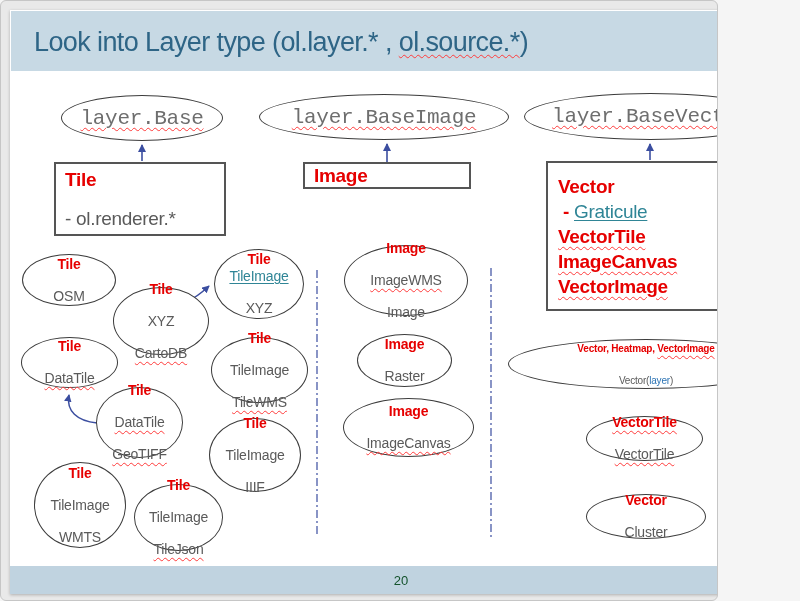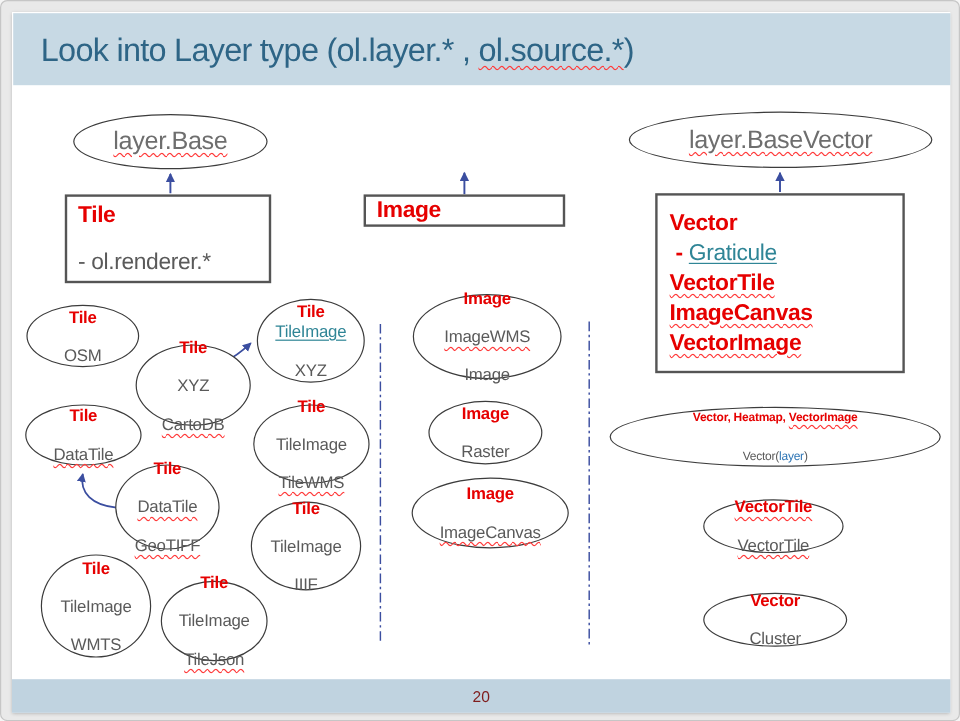--- a/index.html
+++ b/index.html
@@ -1,48 +1,48 @@
 <!DOCTYPE html>
 <html><head>
 <meta charset="utf-8">
 <style>
   html,body { margin:0; padding:0; background:#f5f5f5; }
   .frame {
-    position:relative; width:800px; height:601px; box-sizing:border-box;
+    position:relative; width:718px; height:601px; box-sizing:border-box;
     background:#e9e9e9; border:1px solid #c6c6c6; border-radius:6px; overflow:hidden;
     font-family:"Liberation Sans", sans-serif;
   }
   .slide {
     position:absolute; left:9px; top:9px; width:782px; height:584px;
     background:#ffffff; box-shadow:0 1px 3px rgba(0,0,0,.25);
   }
   .titlebar {
     position:absolute; left:10px; top:10px; width:781px; height:60px;
     background:#c7d9e4;
   }
   .titlebar h1 {
     margin:0; padding:0 0 0 23px; font-size:27px; line-height:62px;
     font-weight:normal; letter-spacing:-0.6px; color:#2e6586; white-space:pre;
   }
   .t-seg { white-space:pre; }
   .footerbar {
     position:absolute; left:9px; top:565px; width:782px; height:28px;
     background:#c0d3e0; display:flex; align-items:center; justify-content:center;
   }
-  .pagenum { font-size:13px; color:#7f1d1d; }
+  .pagenum { font-size:13px; color:#14532d; }
 
   .node {
     position:absolute; box-sizing:border-box; background:#fff;
     display:flex; flex-direction:column; align-items:center; justify-content:center;
     text-align:center;
   }
   .ellipse { border:1.4px solid #3c3c3c; border-radius:50%; }
   .rect  { border:2px solid #555555; align-items:flex-start; text-align:left; }
 
-  .base-label { font-size:21px; color:#6e6e6e; letter-spacing:-0.3px; }
+  .base-label { font-size:21px; color:#6e6e6e; letter-spacing:-0.3px;font-family:Liberation Mono, monospace; }
   .r  { color:#e60000; font-weight:bold; }
   .g  { color:#5a5a5a;margin-top:15px; }
   .b  { color:#2e75b5; }
   .link { color:#2f8596; text-decoration:underline; text-underline-offset:2px; }
   .sq { text-decoration-line:underline; text-decoration-style:wavy;
         text-decoration-color:#ff3b3b; text-decoration-thickness:1px; text-underline-offset:3px; }
 
   .box-line { font-size:19px; line-height:24px; letter-spacing:-0.3px; }
   .vec-line { font-size:19px; line-height:25px; letter-spacing:-0.3px; }
   .s14 { font-size:14px; line-height:17px; letter-spacing:-0.2px; }
@@ -73,20 +73,23 @@
     <line x1="649" y1="159" x2="649" y2="143" stroke="#3b4ea0" stroke-width="1.6" marker-end="url(#ah)"></line>
     <path d="M 187 300 Q 196 296 208 285" fill="none" stroke="#3b4ea0" stroke-width="1.5" marker-end="url(#ah)"></path>
     <path d="M 96 422 C 76 420 65 410 68 394" fill="none" stroke="#3b4ea0" stroke-width="1.5" marker-end="url(#ah)"></path>
     <line x1="316" y1="269" x2="316" y2="536" stroke="#3b4ea0" stroke-width="1.2" stroke-dasharray="8 3 2 3"></line>
     <line x1="490" y1="267" x2="490" y2="536" stroke="#3b4ea0" stroke-width="1.2" stroke-dasharray="8 3 2 3"></line>
   </svg>
 
   <div class="node ellipse" style="left:60px;top:94px;width:162px;height:46px">
     <span class="base-label sq">layer.Base</span>
   </div>
+  <div class="node ellipse" style="left:258px;top:93px;width:250px;height:46px">
+    <span class="base-label sq">layer.BaseImage</span>
+  </div>
   <div class="node ellipse" style="left:523px;top:92px;width:253px;height:47px">
     <span class="base-label sq">layer.BaseVector</span>
   </div>
 
   <div class="node rect" style="left:53px;top:161px;width:172px;height:74px;padding:1px 9px;justify-content:center">
     <span class="box-line r">Tile</span>
     <span class="box-line g">- ol.renderer.*</span>
   </div>
 
   <div class="node rect" style="left:302px;top:161px;width:168px;height:27px;padding:0 9px;justify-content:center">

